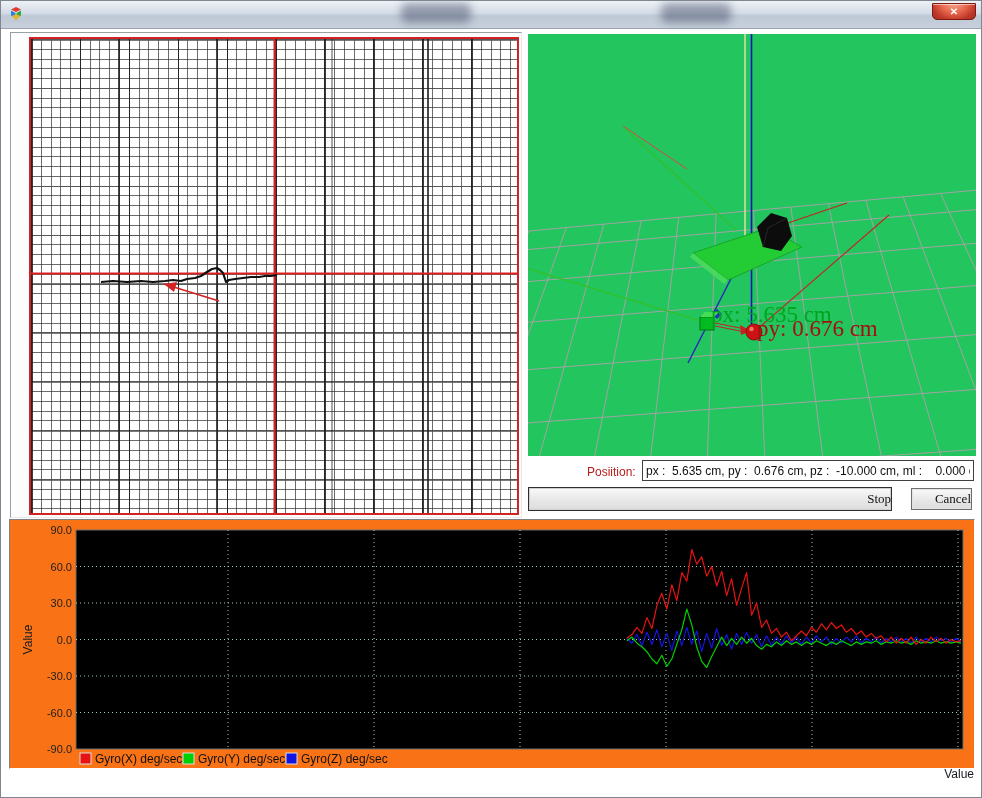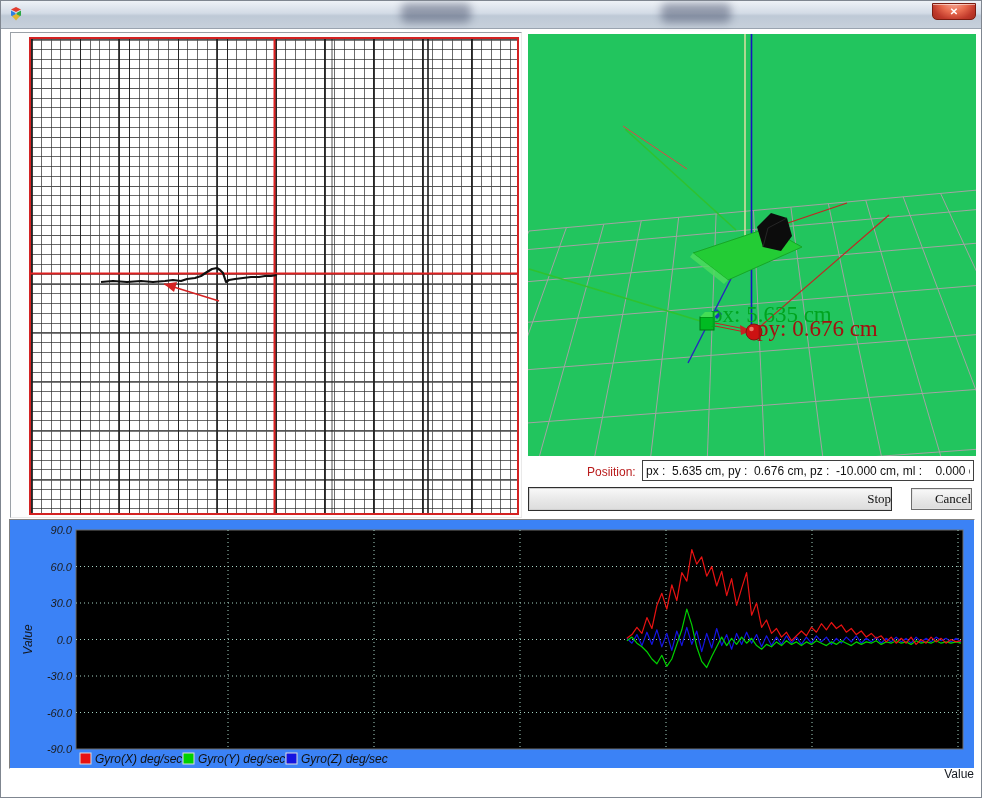--- a/index.html
+++ b/index.html
@@ -72,23 +72,23 @@
     left:527px; top:486px; width:364px; height:24px;
     border:1px solid #2e2e2e; box-shadow: inset 0 0 0 1px #cfcfcf;
   }
   .cancel-button {
     left:910px; top:487px; width:61px; height:22px;
     border:1px solid #6d6d6d; box-shadow: inset 0 0 0 1px #e4e4e4;
   }
   
   .gyro-panel {
     position:absolute; left:8px; top:518px; width:966px; height:250px;
-    background:#3b82f6;
+    background:#f97316;
     border-top:1px solid #808080; border-left:1px solid #808080;
-    border-bottom:1px solid #ffffff; border-right:1px solid #ffffff;font-style:italic;
+    border-bottom:1px solid #ffffff; border-right:1px solid #ffffff;
   }
   .time-label {
     position:absolute; left:923px; top:766px; width:50px; text-align:right;
     font-size:12px; color:#14181f;
   }
 </style>
 </head>
 <body>
 
 <div class="window">

